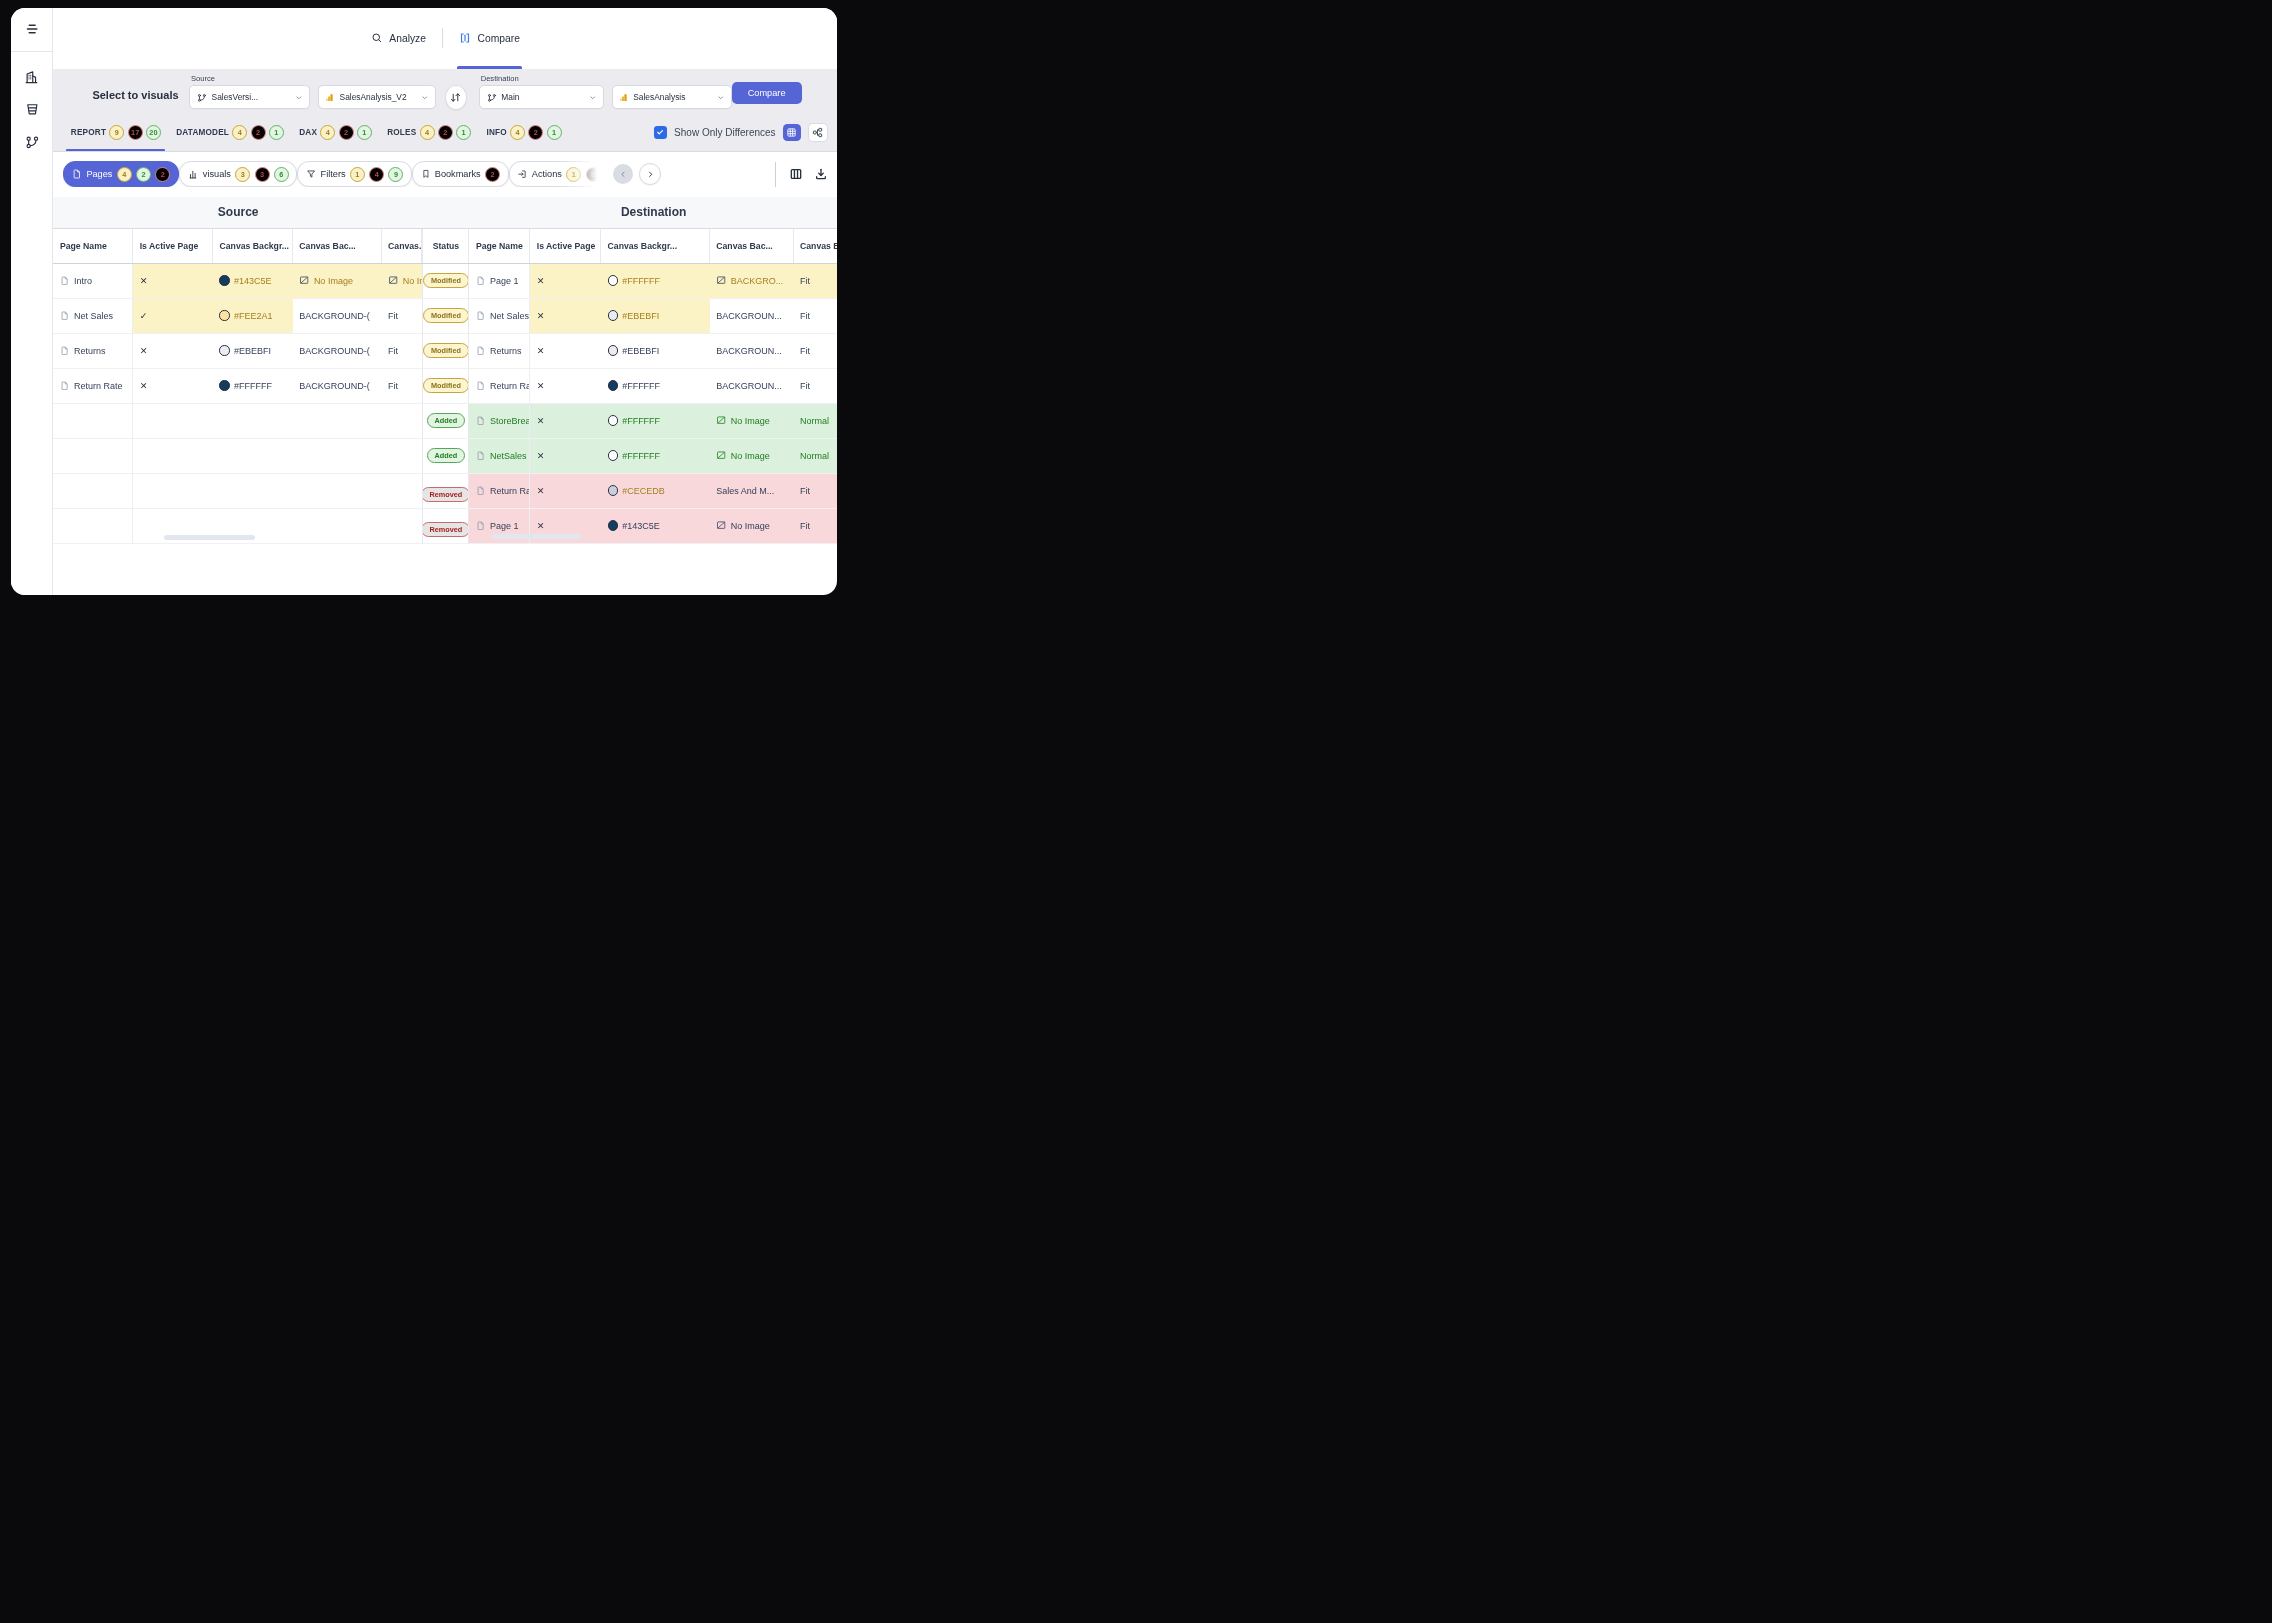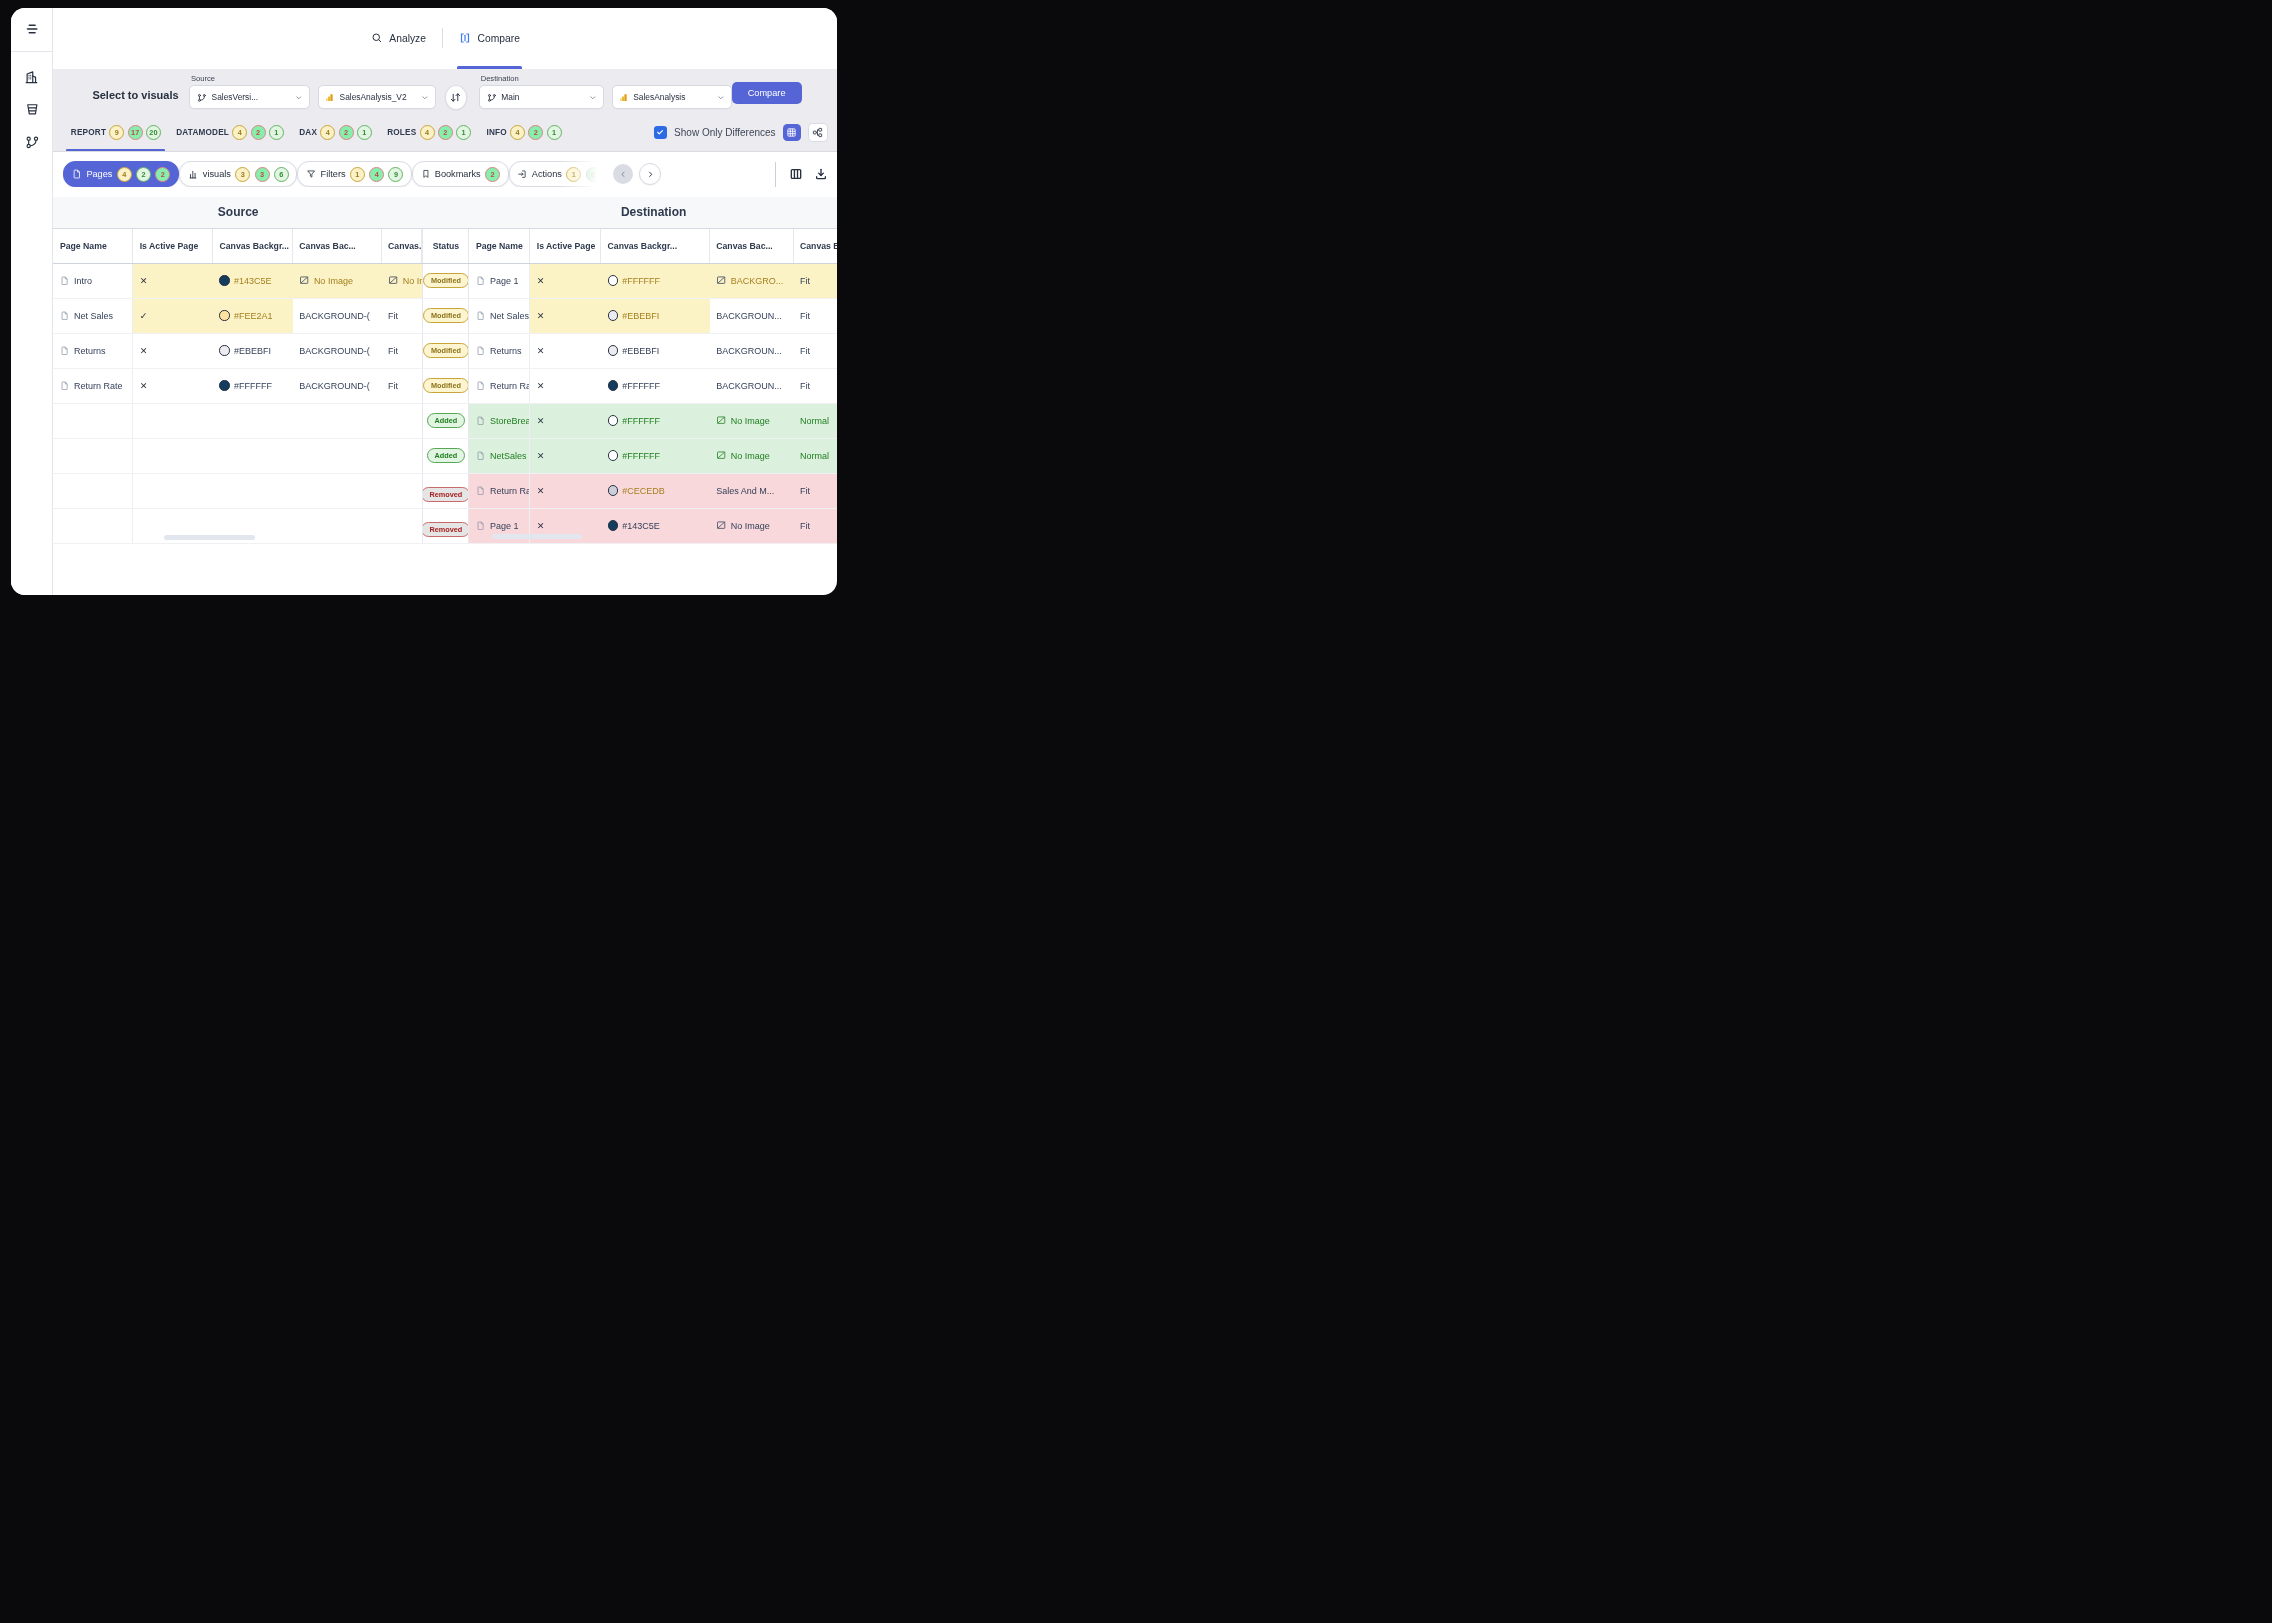--- a/index.html
+++ b/index.html
@@ -29,21 +29,21 @@
   .select .chev{margin-left:auto;color:#6b7280;}
   .sel-w195{width:106px;}.sel-w190{width:103px;}.sel-w202{width:110px;}.sel-w194{width:105px;}
   .swapbtn{width:23px;height:23px;border-radius:50%;background:#fff;border:0.5px solid #dcdee6;display:flex;align-items:center;justify-content:center;margin:12px 6.5px 0 8.7px;cursor:pointer;box-shadow:0 0.5px 1.1px rgba(20,30,60,.08);}
   .cmpbtn{margin-left:auto;margin-right:26px;margin-top:2.2px;width:77px;height:22px;background:#5565d6;color:#fff;border:none;border-radius:4.9px;font-size:9.2px;font-family:inherit;cursor:pointer;}
   
   .tabbar{height:36px;background:#ebebf0;border-bottom:0.5px solid #d9dbe3;display:flex;align-items:center;padding:0 9.8px;}
   .cat-tab{position:relative;height:100%;display:flex;align-items:center;gap:3.3px;padding:0 7.6px;cursor:pointer;font-size:8.2px;font-weight:600;letter-spacing:0.2px;color:#2f3a4e;}
   .cat-tab.active::after{content:"";position:absolute;left:3.3px;right:3.3px;bottom:-0.5px;height:2.2px;background:#5565d6;border-radius:1.1px 1.1px 0 0;}
   .bdg{width:13px;height:13px;border-radius:50%;display:flex;align-items:center;justify-content:center;font-size:7.3px;font-weight:600;border:0.8px solid transparent;flex:0 0 auto;}
   .bdg.yellow{background:#fbf1c6;border-color:#c8a53b;color:#9a7c1c;}
-  .bdg.red{background:#86efac;border-color:#db8484;color:#c14848;}
+  .bdg.red{background:#000000;border-color:#db8484;color:#c14848;}
   .bdg.green{background:#e2f4e2;border-color:#64b364;color:#2f8f2f;}
   .tb-right{margin-left:auto;display:flex;align-items:center;gap:7.6px;}
   .cbx{width:12.5px;height:12.5px;border-radius:3.3px;background:#2d6be4;display:flex;align-items:center;justify-content:center;cursor:pointer;}
   .sod-label{font-size:10px;color:#3d4756;}
   .viewbtn{width:17.4px;height:17.4px;border-radius:4.3px;display:flex;align-items:center;justify-content:center;cursor:pointer;}
   .viewbtn.grid{background:#5565d6;}
   .viewbtn.tree{background:#fff;border:0.5px solid #d9dbe3;color:#27303f;}
   
   .chipsrow{height:45px;background:#fff;display:flex;align-items:center;padding:0 9.8px;}
   .chips-clip{position:relative;display:flex;align-items:center;max-width:544px;overflow:hidden;flex:0 0 auto;}

